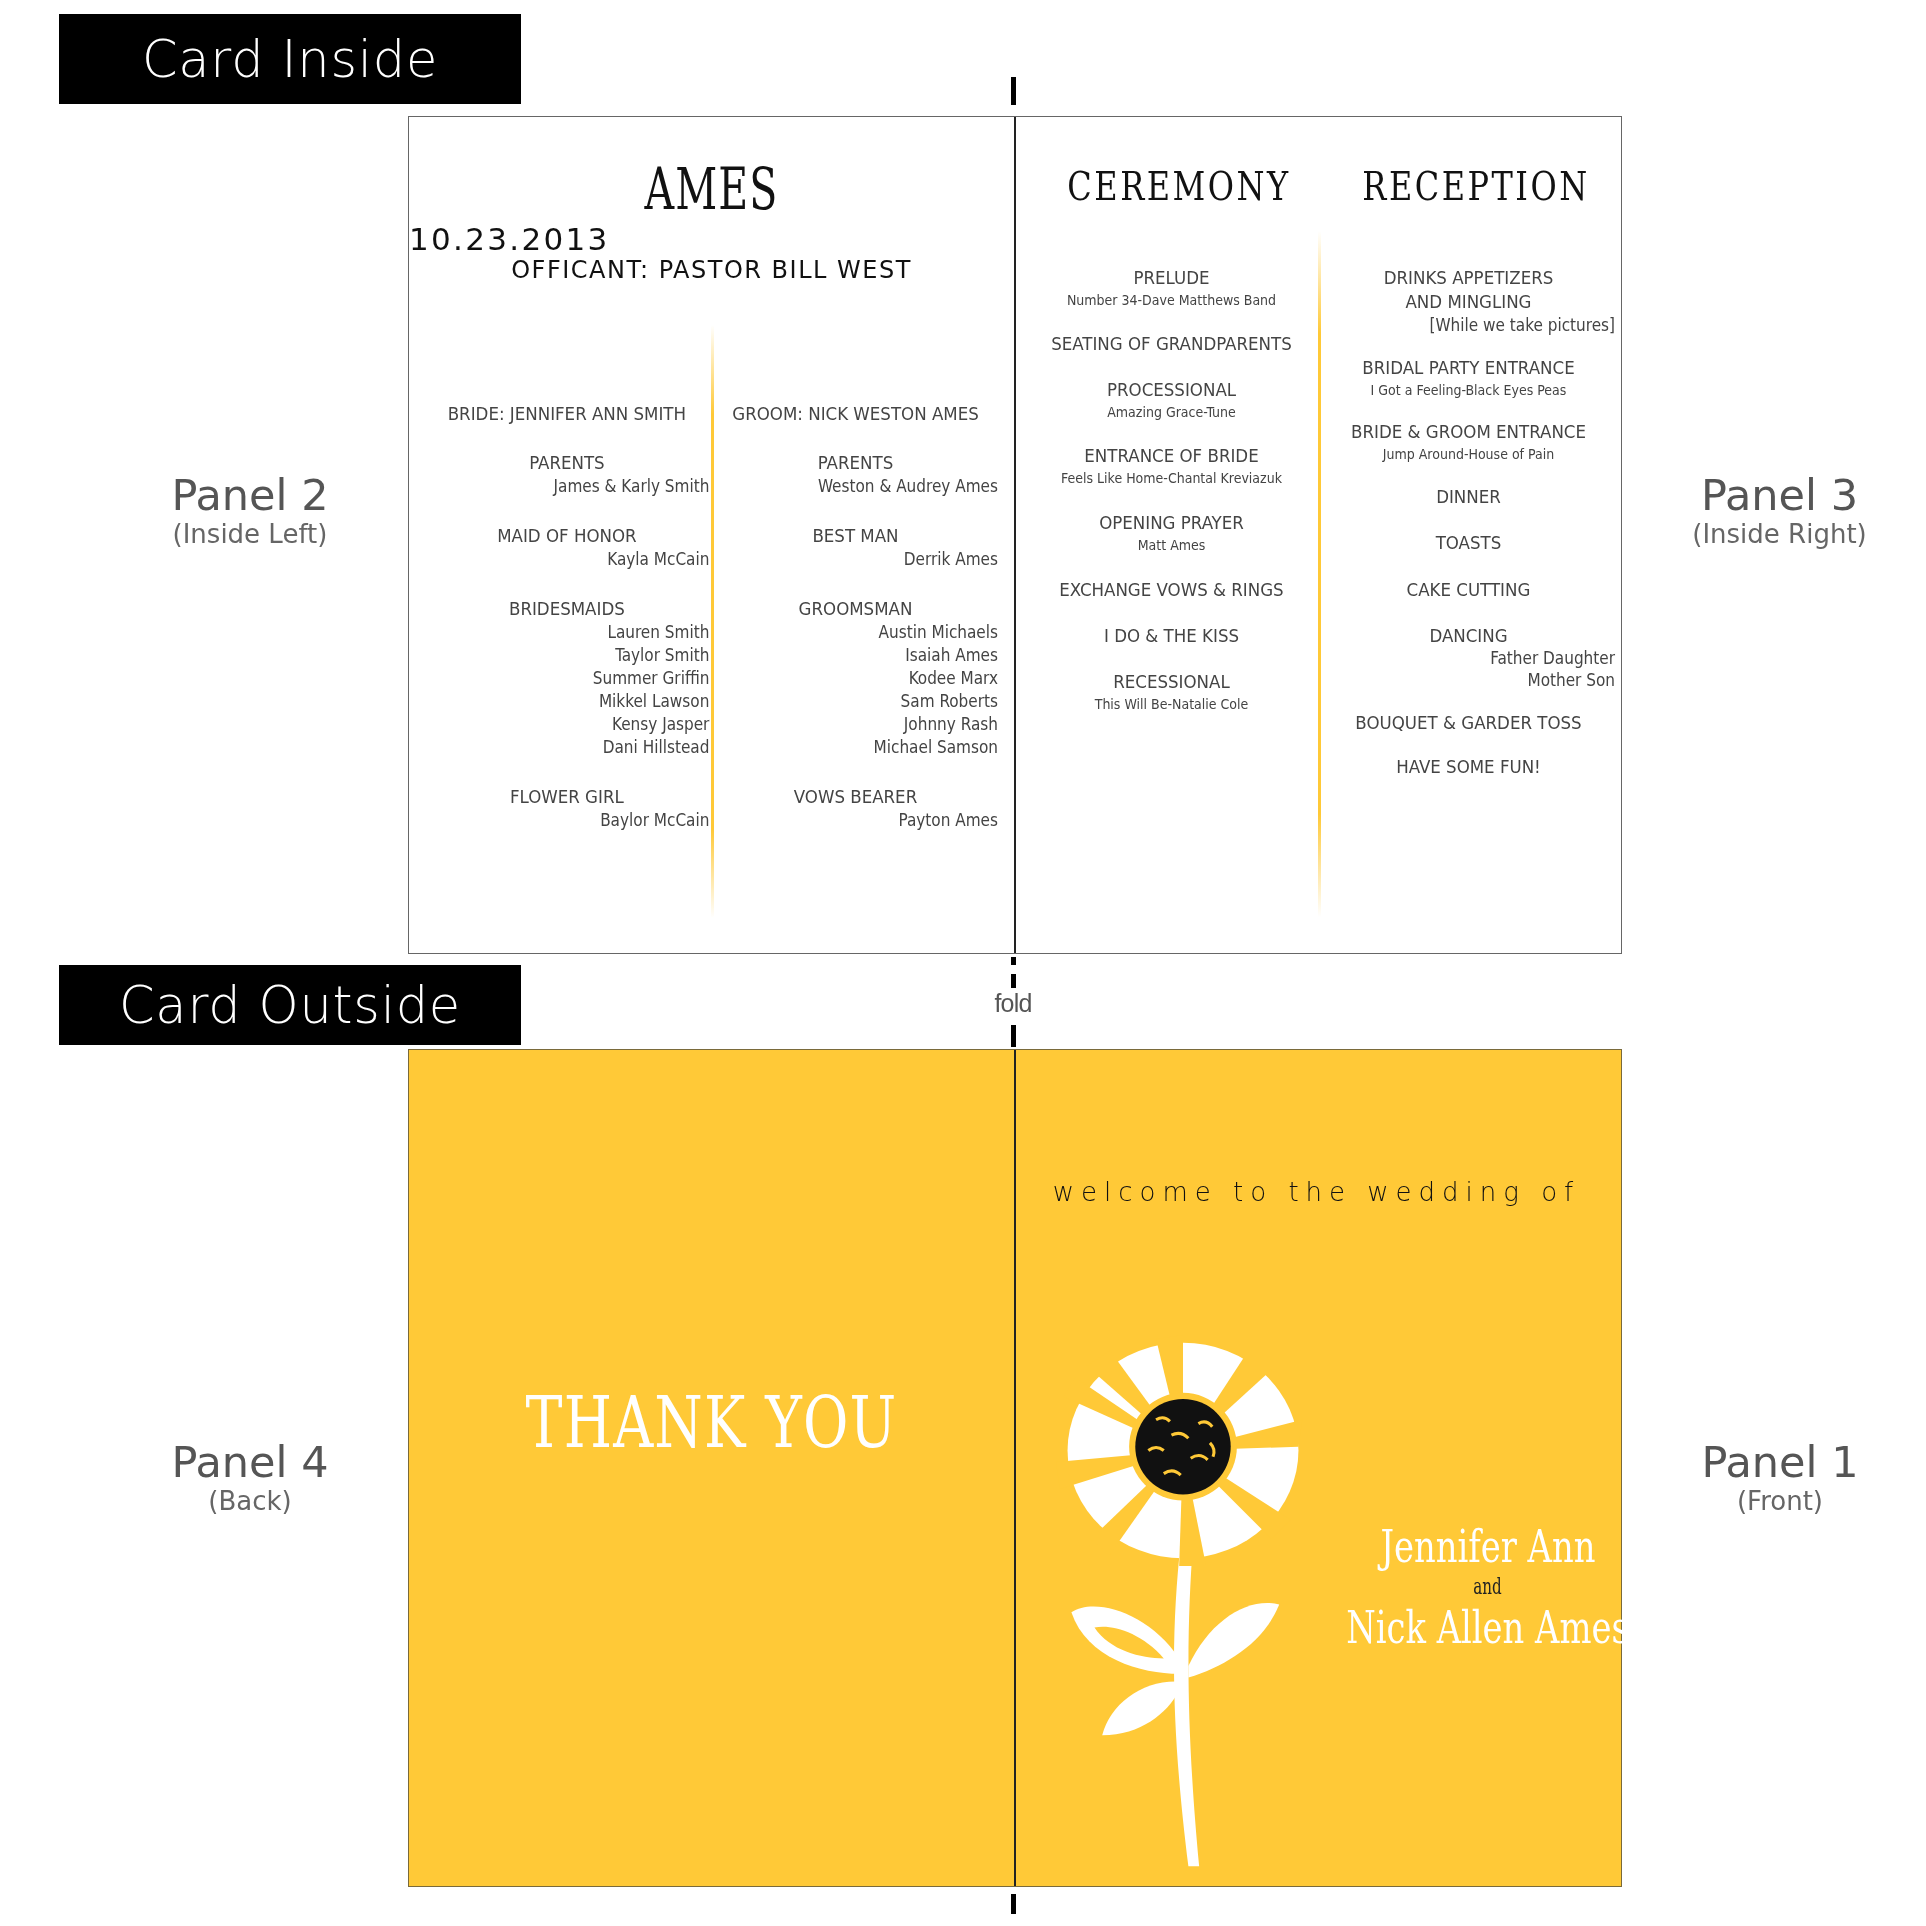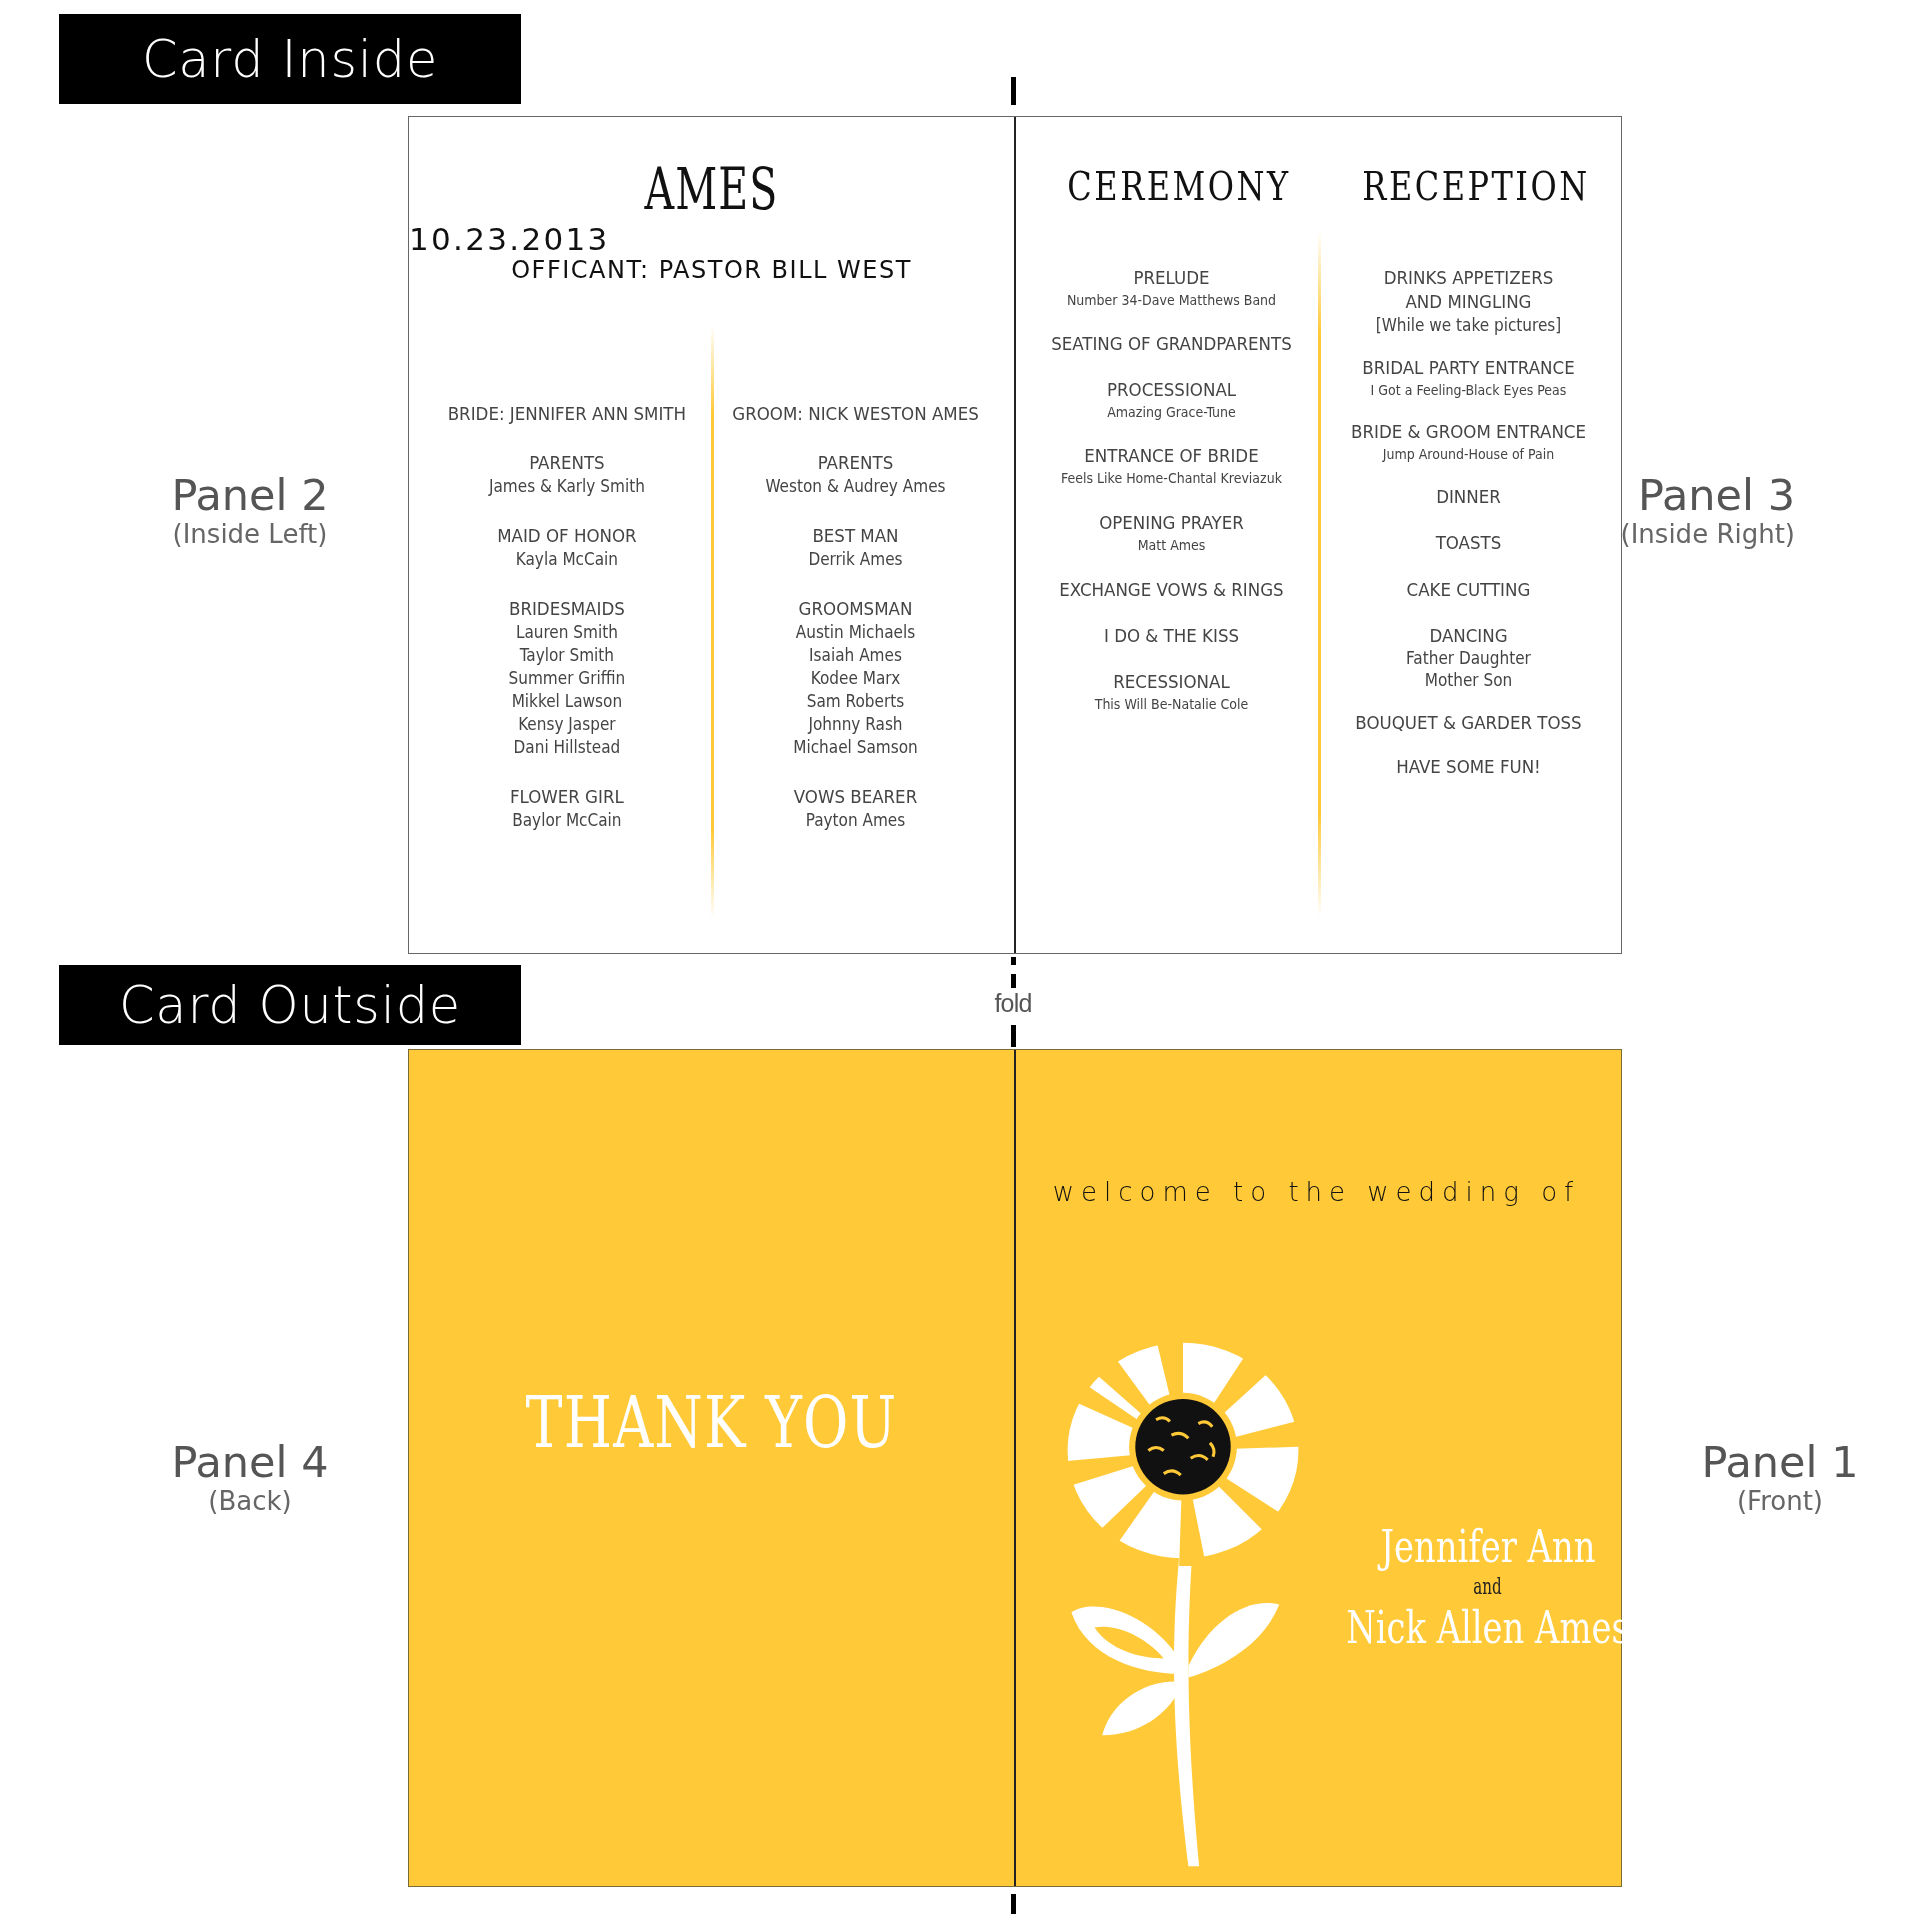--- a/index.html
+++ b/index.html
@@ -26,21 +26,21 @@
 
   .yellow-div { position:absolute; width:3.1px; background:linear-gradient(to bottom, rgba(255,201,55,0) 0%, #FFC937 15%, #FFC937 85%, rgba(255,201,55,0) 100%); }
 
   .script { font-family:"DejaVu Serif", serif; font-weight:300; }
   .title-ames { position:absolute; left:0; width:605px; top:39px; text-align:center; font-size:57px; letter-spacing:1.5px; color:#111; transform:scaleX(0.72); }
   .date { position:absolute; left:0; width:605px; top:104px; font-size:31px; letter-spacing:2.3px; color:#111; font-family:"DejaVu Sans", sans-serif; }
   .officiant { position:absolute; left:0; width:605px; top:139px; text-align:center; font-size:24px; letter-spacing:1.5px; color:#111; font-family:"DejaVu Sans", sans-serif; }
 
   .col { position:absolute; text-align:center; font-family:"DejaVu Sans Condensed","DejaVu Sans", sans-serif; }
   .col .head { font-size:18.5px; color:#444; line-height:24px; font-weight:300; letter-spacing:0px; }
-  .col .sub { font-size:17px; color:#444; line-height:23px; }
+  .col .sub { font-size:17px; color:#444; line-height:23px;text-align:right; }
   .col .small { font-size:14px; color:#444; line-height:21.6px; }
   .col .group { margin-bottom:26px; }
 
   .section-title { position:absolute; text-align:center; font-size:40px; color:#111; letter-spacing:3.1px; transform:scaleX(0.8); }
 
   .welcome { position:absolute; left:0; width:605px; top:127px; text-align:center; font-size:26px; letter-spacing:7px; color:#111; font-family:"DejaVu Sans", sans-serif; font-weight:300; }
   .thanks { position:absolute; left:0; width:605px; top:331px; text-align:center; font-size:71px; color:#fff; letter-spacing:1.5px; transform:scaleX(0.78); }
   .name1, .name2 { position:absolute; color:#fff; font-size:45px; text-align:center; }
   .name1 { left:848px; top:470px; width:462px; transform:scaleX(0.75); }
   .name2 { left:809px; top:551px; width:539px; transform:scaleX(0.75); }
@@ -49,21 +49,21 @@
 </head>
 <body>
 
 <div id="lbl-inside" class="section-label">Card Inside</div>
 <div id="lbl-outside" class="section-label">Card Outside</div>
 
 <div class="panel-label" style="left:146px; top:472px; width:208px;">
   <div class="pl-title">Panel 2</div>
   <div class="pl-sub">(Inside Left)</div>
 </div>
-<div class="panel-label" style="left:1564px; top:472px; width:231px;text-align:right;">
+<div class="panel-label" style="left:1664px; top:472px; width:231px;">
   <div class="pl-title">Panel 3</div>
   <div class="pl-sub">(Inside Right)</div>
 </div>
 <div class="panel-label" style="left:146px; top:1439px; width:208px;">
   <div class="pl-title">Panel 4</div>
   <div class="pl-sub">(Back)</div>
 </div>
 <div class="panel-label" style="left:1676px; top:1439px; width:208px;">
   <div class="pl-title">Panel 1</div>
   <div class="pl-sub">(Front)</div>

